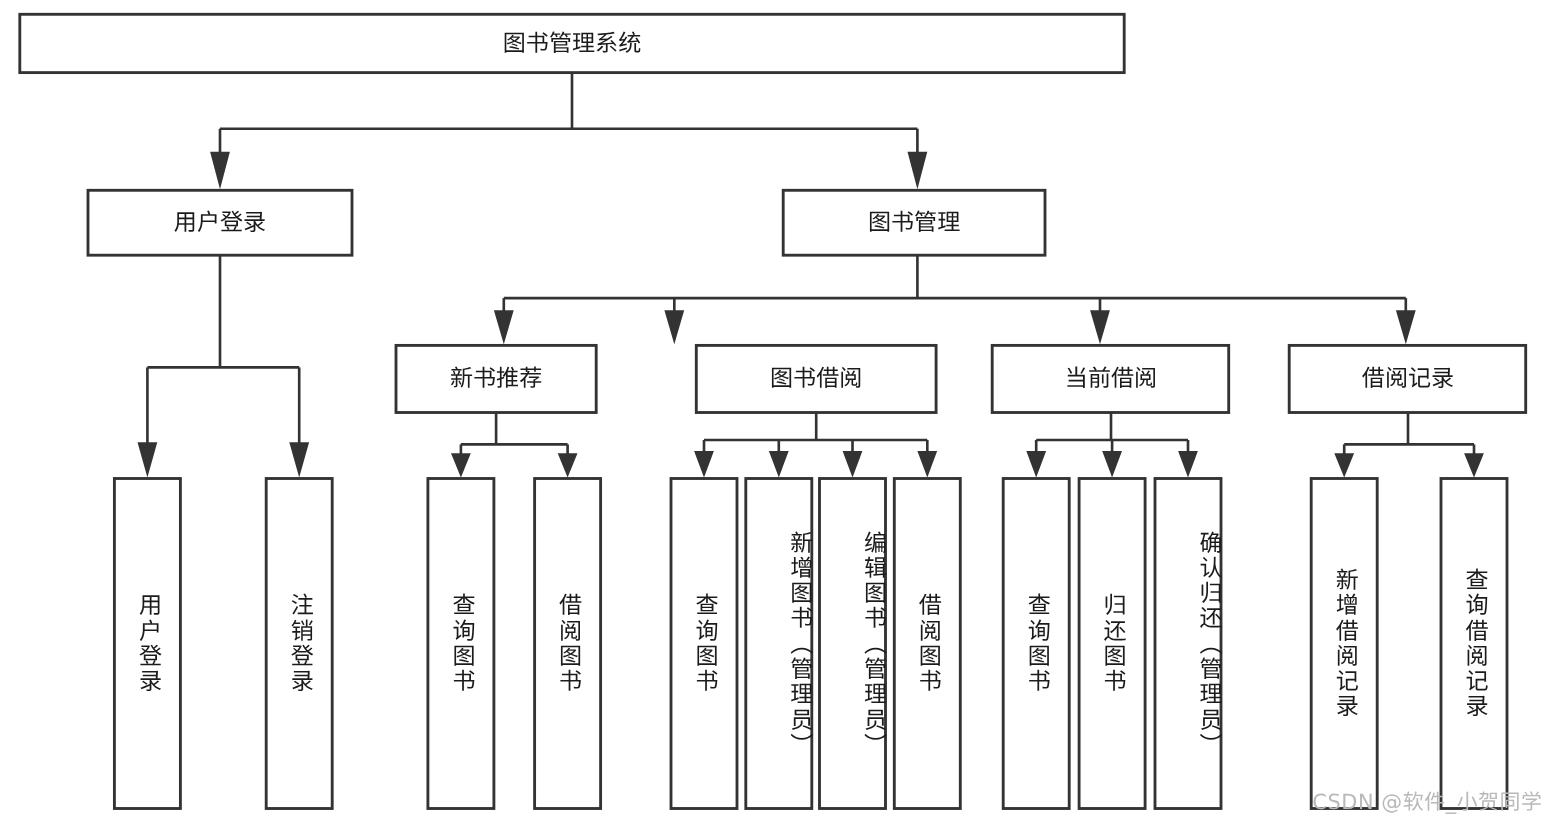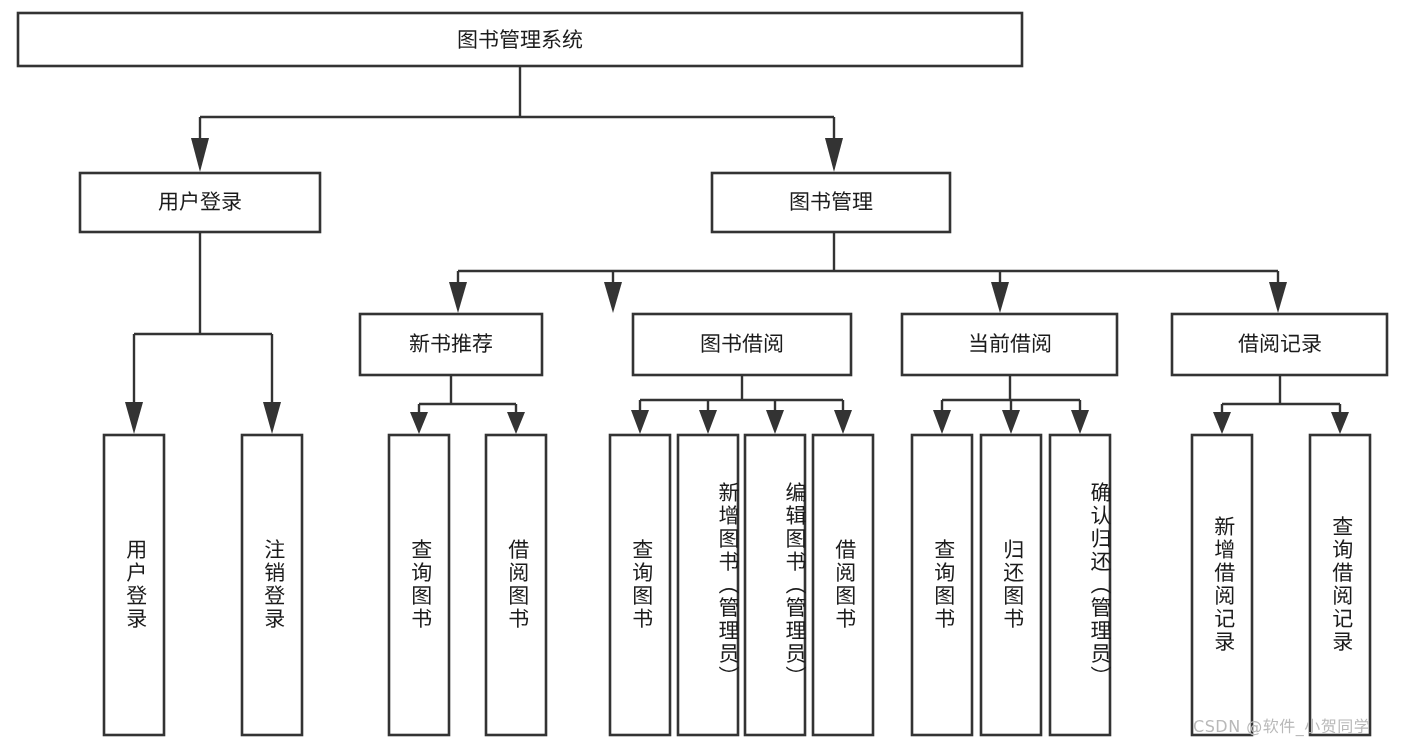--- a/index.html
+++ b/index.html
@@ -65,21 +65,21 @@
     line-height: 1.12;
     letter-spacing: 2px;
     color: #1b1b1b;
     text-align: center;
     white-space: nowrap;
     pointer-events: none;
   }
   .watermark {
     position: absolute;
     font-family: "DejaVu Sans", "Liberation Sans", sans-serif;
-    font-size: 16px;
+    font-size: 19px;
     color: #b9b9b9;
     white-space: nowrap;
     letter-spacing: 0.5px;
   }
 </style>
 </head>
 <body>
 
 <div id="diagram-root">
 

